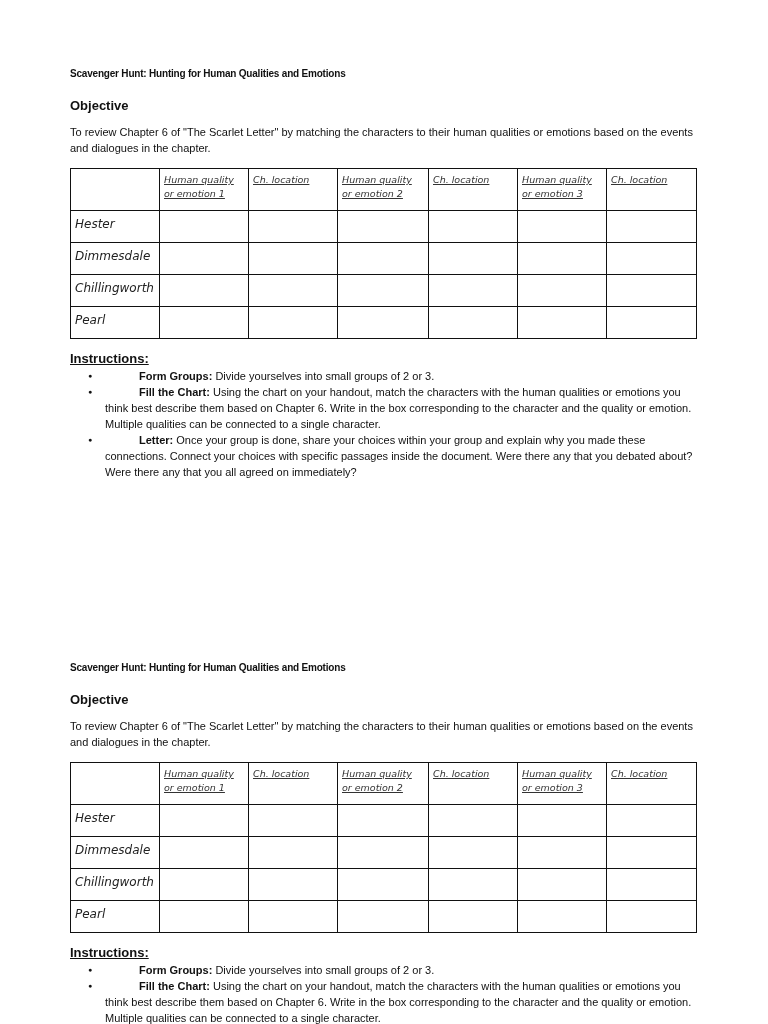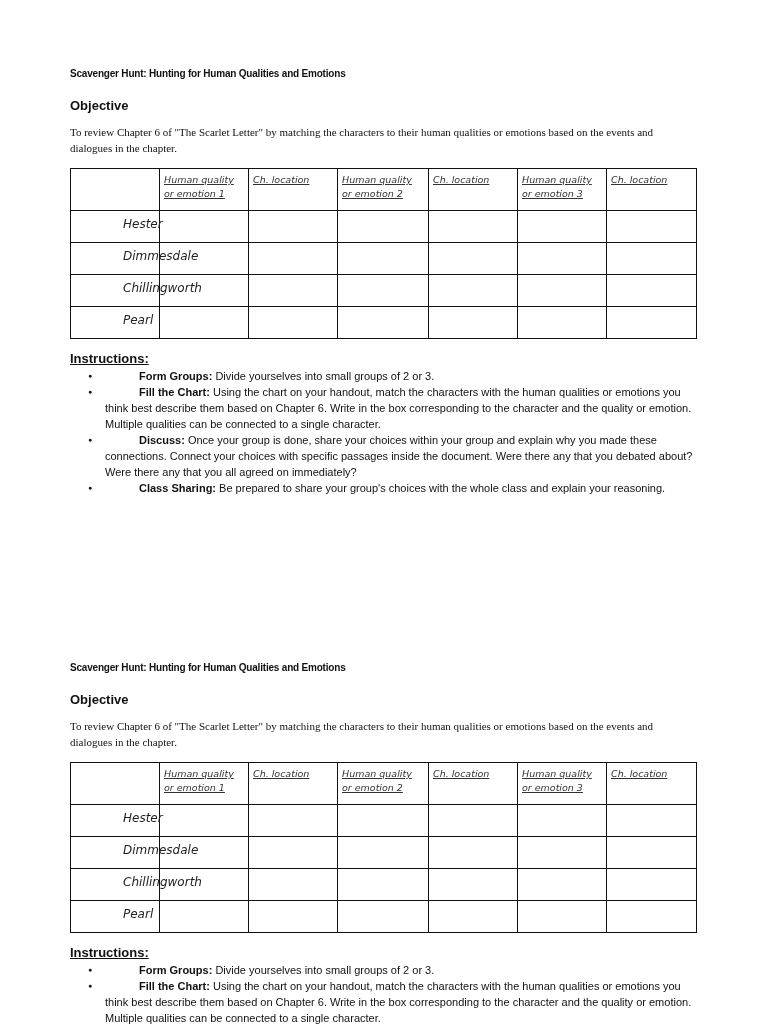--- a/index.html
+++ b/index.html
@@ -1,27 +1,27 @@
 <!DOCTYPE html>
 <html><head>
 <meta charset="utf-8">
 <style>
   html, body { margin:0; padding:0; background:#ffffff; }
   body { width:768px; height:1024px; overflow:hidden; position:relative;
          font-family:"Liberation Sans", sans-serif; color:#111; }
   .section { position:absolute; left:70px; width:626px; }
   .title { position:absolute; left:0; top:0; font-size:10px; font-weight:bold; letter-spacing:-0.2px; white-space:nowrap; }
   .objective { position:absolute; left:0; top:30px; font-size:13px; font-weight:bold; }
-  .desc { position:absolute; left:0; top:56px; width:626px; font-size:11px; line-height:16px;font-family:Liberation Serif, serif; }
+  .desc { position:absolute; left:0; top:56px; width:626px; font-size:11px; line-height:16px; }
   table.hunt { position:absolute; left:0; top:100px; border-collapse:collapse; table-layout:fixed; width:626px; }
   table.hunt td { border:1px solid #111; padding:0 4px; vertical-align:top; font-size:11px; }
   table.hunt tr.head td { height:37px; padding-top:4px; }
   table.hunt tr.row td { height:31px; }
   .hdr { font-style:italic; text-decoration:underline; color:#333; font-size:10.5px; line-height:14px; display:block; font-family:"DejaVu Sans", sans-serif; font-size:9.5px; }
-  .char { font-style:italic; font-size:12px; font-family:"DejaVu Sans", sans-serif; display:block; padding-top:6px; color:#222;margin-left:48px; }
+  .char { font-style:italic; font-size:12px; font-family:"DejaVu Sans", sans-serif; display:block; padding-top:6px; color:#222; }
   .instr-title { position:absolute; left:0; top:283px; font-size:13px; font-weight:bold;text-decoration:underline; }
   ul.instr { position:absolute; left:0; top:300px; margin:0; padding:0 0 0 35px; width:591px; list-style:none; font-size:11px; line-height:16px; }
   ul.instr li { position:relative; }
   ul.instr li::before { content:"\25CF"; position:absolute; left:-17px; font-size:7px; top:0; }
   ul.instr b { font-weight:bold;margin-left:34px; }
 </style>
 </head>
 <body>
 
 <div id="root">
@@ -106,22 +106,21 @@
             <td></td>
             <td></td>
             <td></td>
           </tr>
         </tbody>
       </table>
       <div class="instr-title">Instructions:</div>
       <ul class="instr">
         <li><b>Form Groups:</b><span> Divide yourselves into small groups of 2 or 3.</span></li>
         <li><b>Fill the Chart:</b><span> Using the chart on your handout, match the characters with the human qualities or emotions you think best describe them based on Chapter 6. Write in the box corresponding to the character and the quality or emotion. Multiple qualities can be connected to a single character.</span></li>
-        <li><b>Discuss:</b><span> Once your group is done, share your choices within your group and explain why you made these connections. Connect your choices with specific passages inside the document. Were there any that you debated about? Were there any that you all agreed on immediately?</span></li>
-        <li><b>Class Sharing:</b><span> Be prepared to share your group's choices with the whole class and explain your reasoning.</span></li>
+        <li><b>Letter:</b><span> Once your group is done, share your choices within your group and explain why you made these connections. Connect your choices with specific passages inside the document. Were there any that you debated about? Were there any that you all agreed on immediately?</span></li>
       </ul>
     </section>
     <section class="section" style="top:662px">
       <div class="title">Scavenger Hunt: Hunting for Human Qualities and Emotions</div>
       <div class="objective">Objective</div>
       <div class="desc">To review Chapter 6 of "The Scarlet Letter" by matching the characters to their human qualities or emotions based on the events and dialogues in the chapter.</div>
       <table class="hunt">
         <colgroup>
           <col style="width:89px">
           <col style="width:89px">

